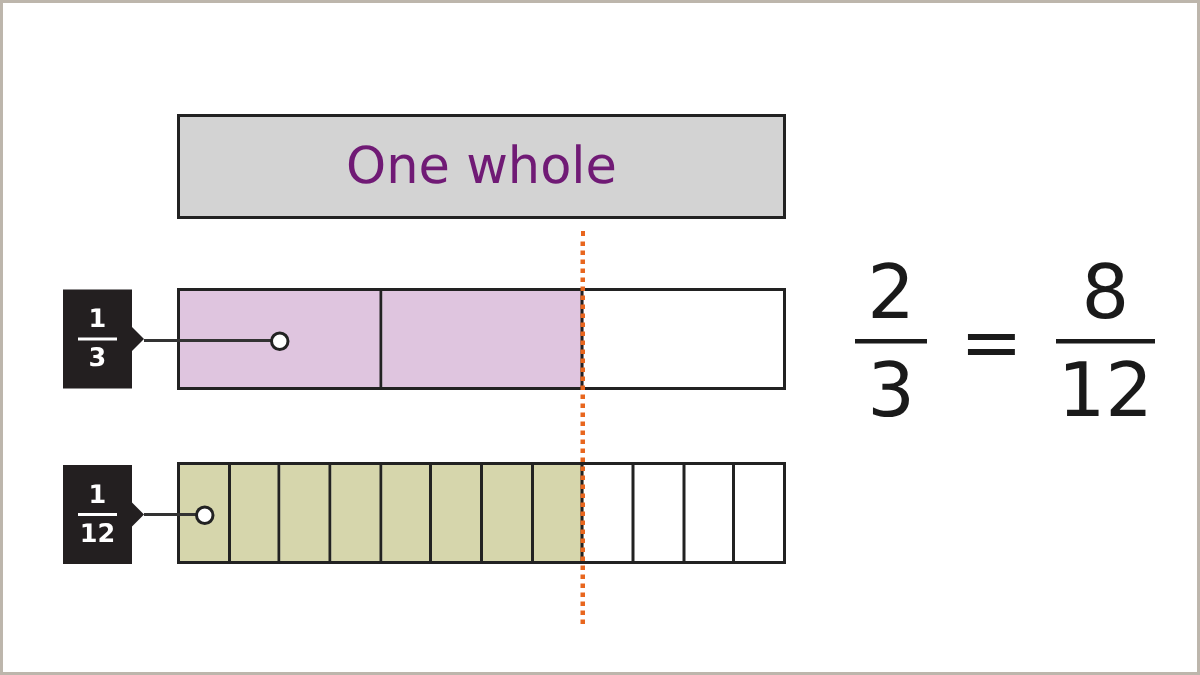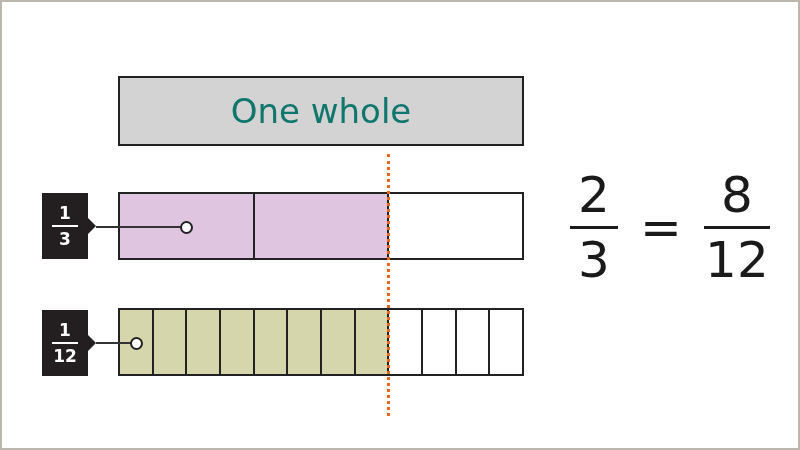--- a/index.html
+++ b/index.html
@@ -12,21 +12,21 @@
       position: absolute; left: 0; top: 0;
       width: 796px; height: 446px;
       border: 2px solid #bdb6ac;
       background: #ffffff;
     }
     .whole {
       position: absolute; left: 116px; top: 74px;
       width: 402px; height: 66px;
       background: #d3d3d3; border: 2px solid #222;
       display: flex; align-items: center; justify-content: center;
-      font-size: 34px; color: #0f766e;
+      font-size: 34px; color: #701a75;
     }
     .bar {
       position: absolute; left: 116px;
       width: 402px; height: 64px;
       border: 2px solid #222;
       display: flex;
       background: #fff;
     }
     .bar .seg {
       flex: 1 1 0;

